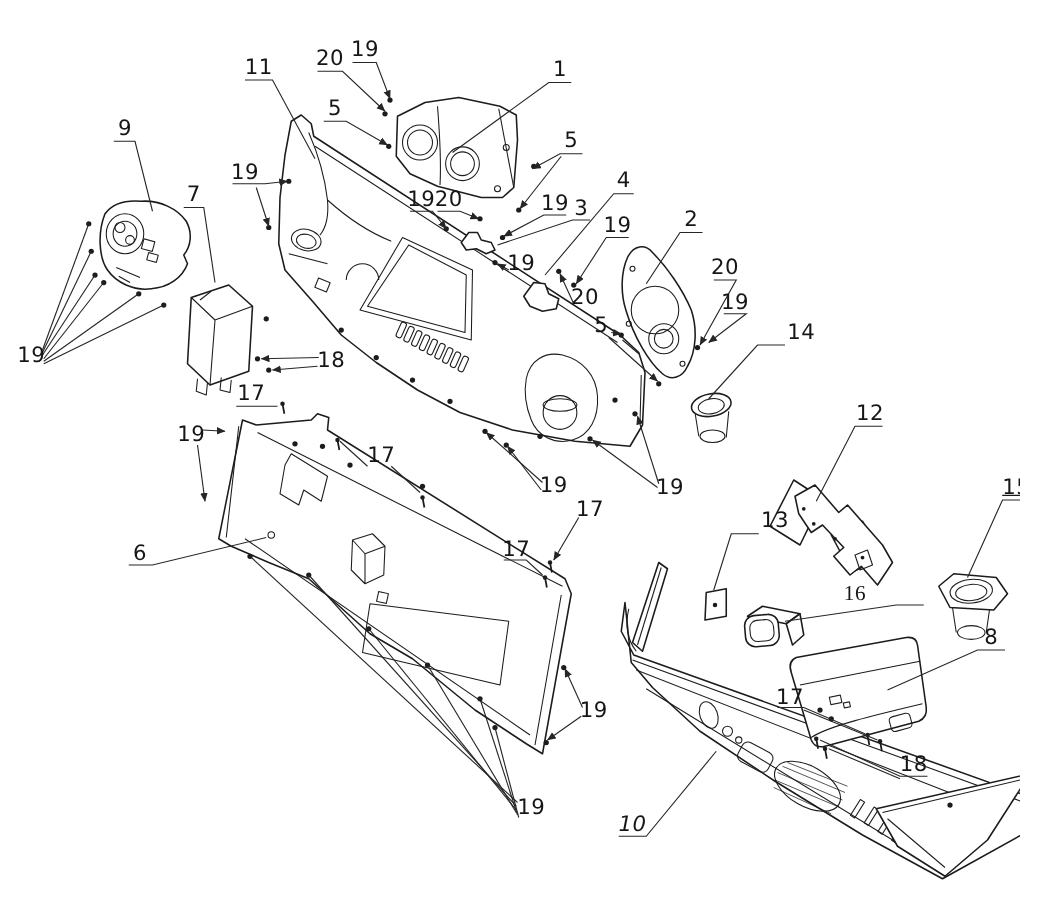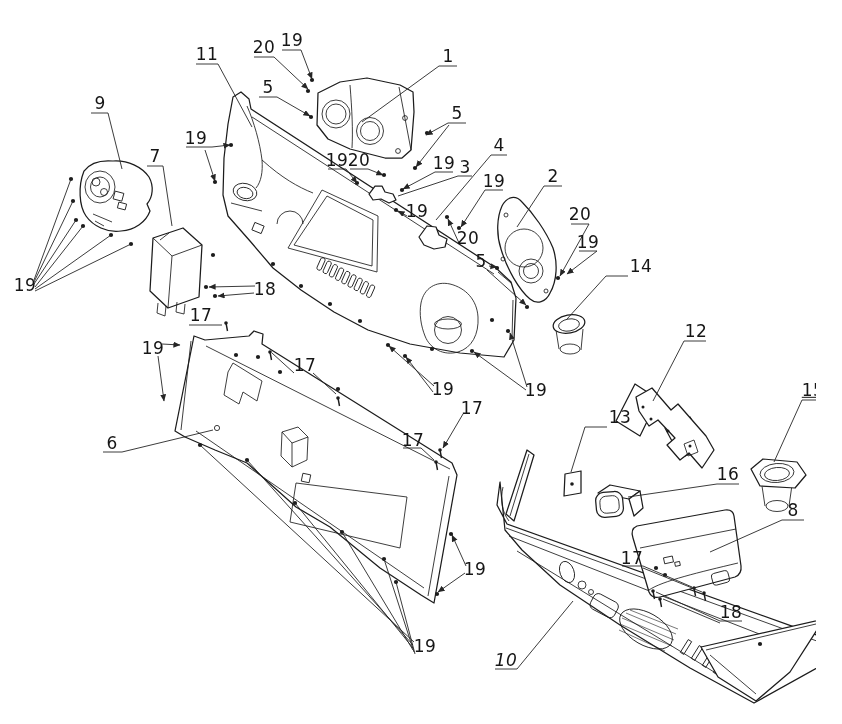--- a/index.html
+++ b/index.html
@@ -351,21 +351,21 @@
       <div class="callout" style="left: 417px; top: 212px;">19</div>
       <div class="callout" style="left: 468px; top: 239px;">20</div>
       <div class="callout" style="left: 553px; top: 177px;">2</div>
       <div class="callout" style="left: 481px; top: 262px;">5</div>
       <div class="callout" style="left: 580px; top: 215px;">20</div>
       <div class="callout" style="left: 588px; top: 243px;">19</div>
       <div class="callout" style="left: 617px; top: 267px; margin-left: 24px;">14</div>
       <div class="callout" style="left: 668px; top: 332px; margin-left: 28px;">12</div>
       <div class="callout" style="left: 813px; top: 391px; text-decoration: underline;">15</div>
       <div class="callout" style="left: 620px; top: 418px;">13</div>
-      <div class="callout" style="left: 728px; top: 475px;">16</div>
+      <div class="callout" style="left: 684px; top: 475px; font-family: Liberation Serif, serif;">16</div>
       <div class="callout" style="left: 793px; top: 511px;">8</div>
       <div class="callout" style="left: 25px; top: 286px;">19</div>
       <div class="callout" style="left: 265px; top: 290px;">18</div>
       <div class="callout" style="left: 201px; top: 316px;">17</div>
       <div class="callout" style="left: 153px; top: 349px;">19</div>
       <div class="callout" style="left: 305px; top: 366px;">17</div>
       <div class="callout" style="left: 443px; top: 390px;">19</div>
       <div class="callout" style="left: 536px; top: 391px;">19</div>
       <div class="callout" style="left: 472px; top: 409px;">17</div>
       <div class="callout" style="left: 413px; top: 441px;">17</div>

